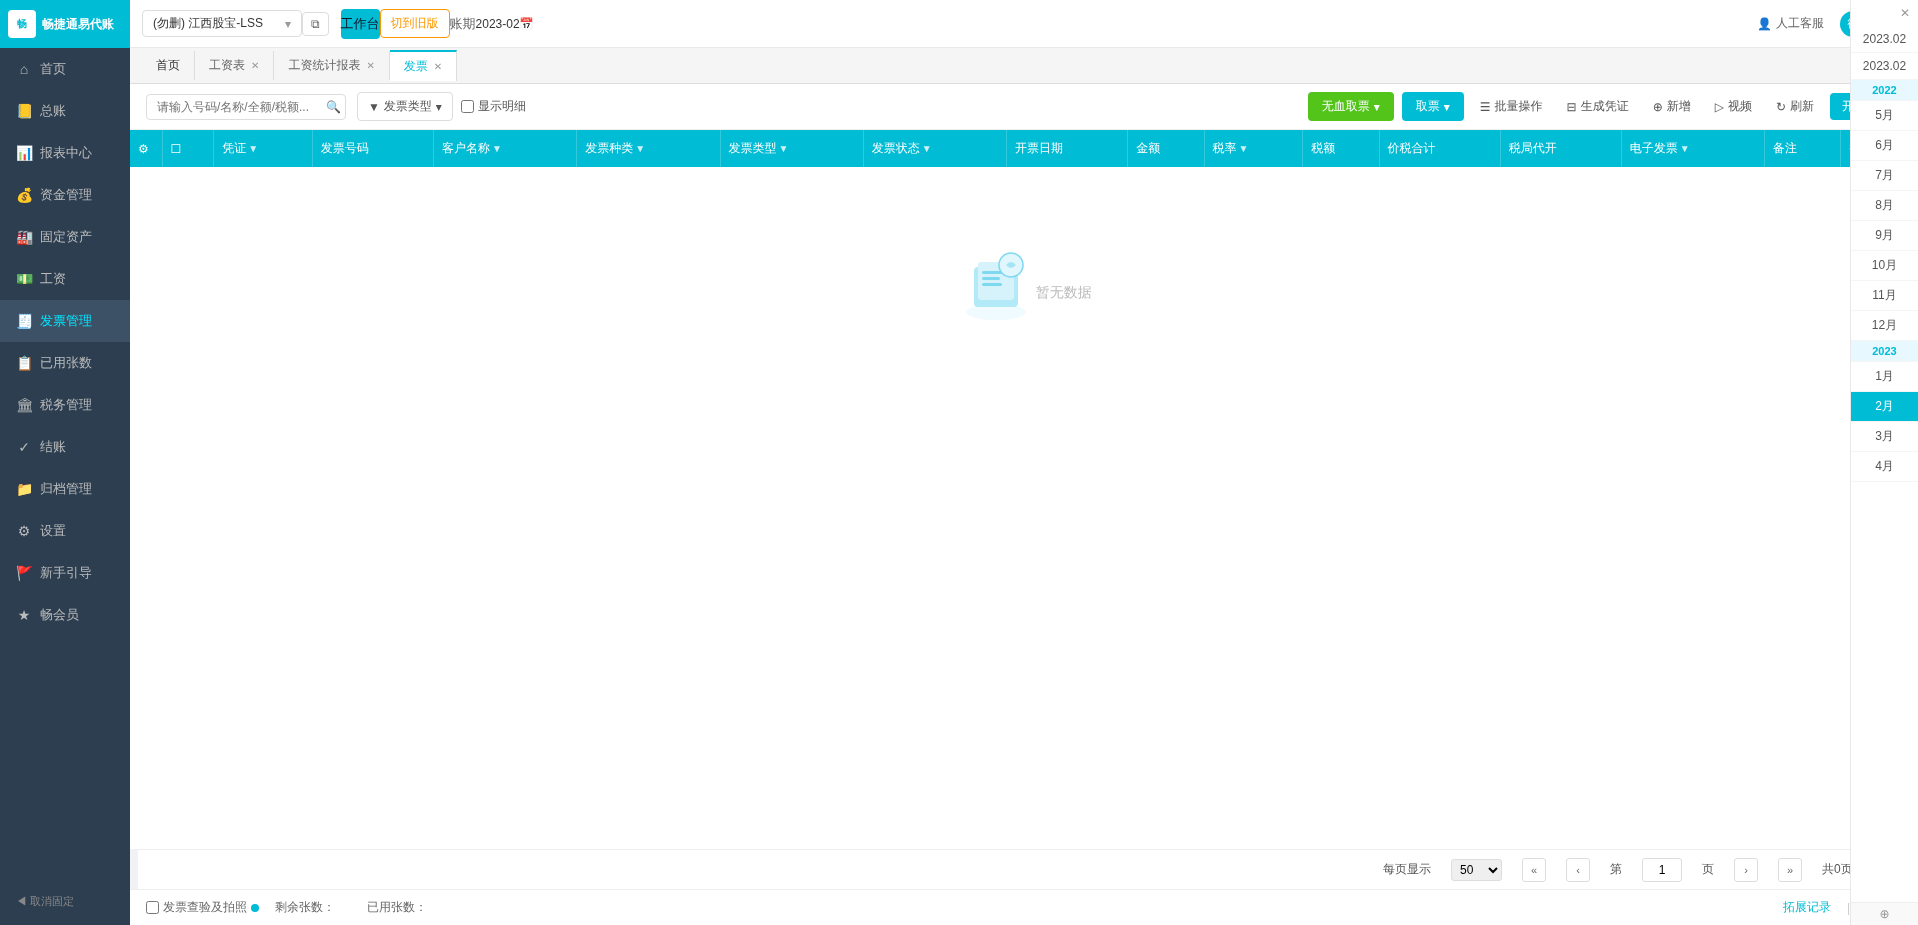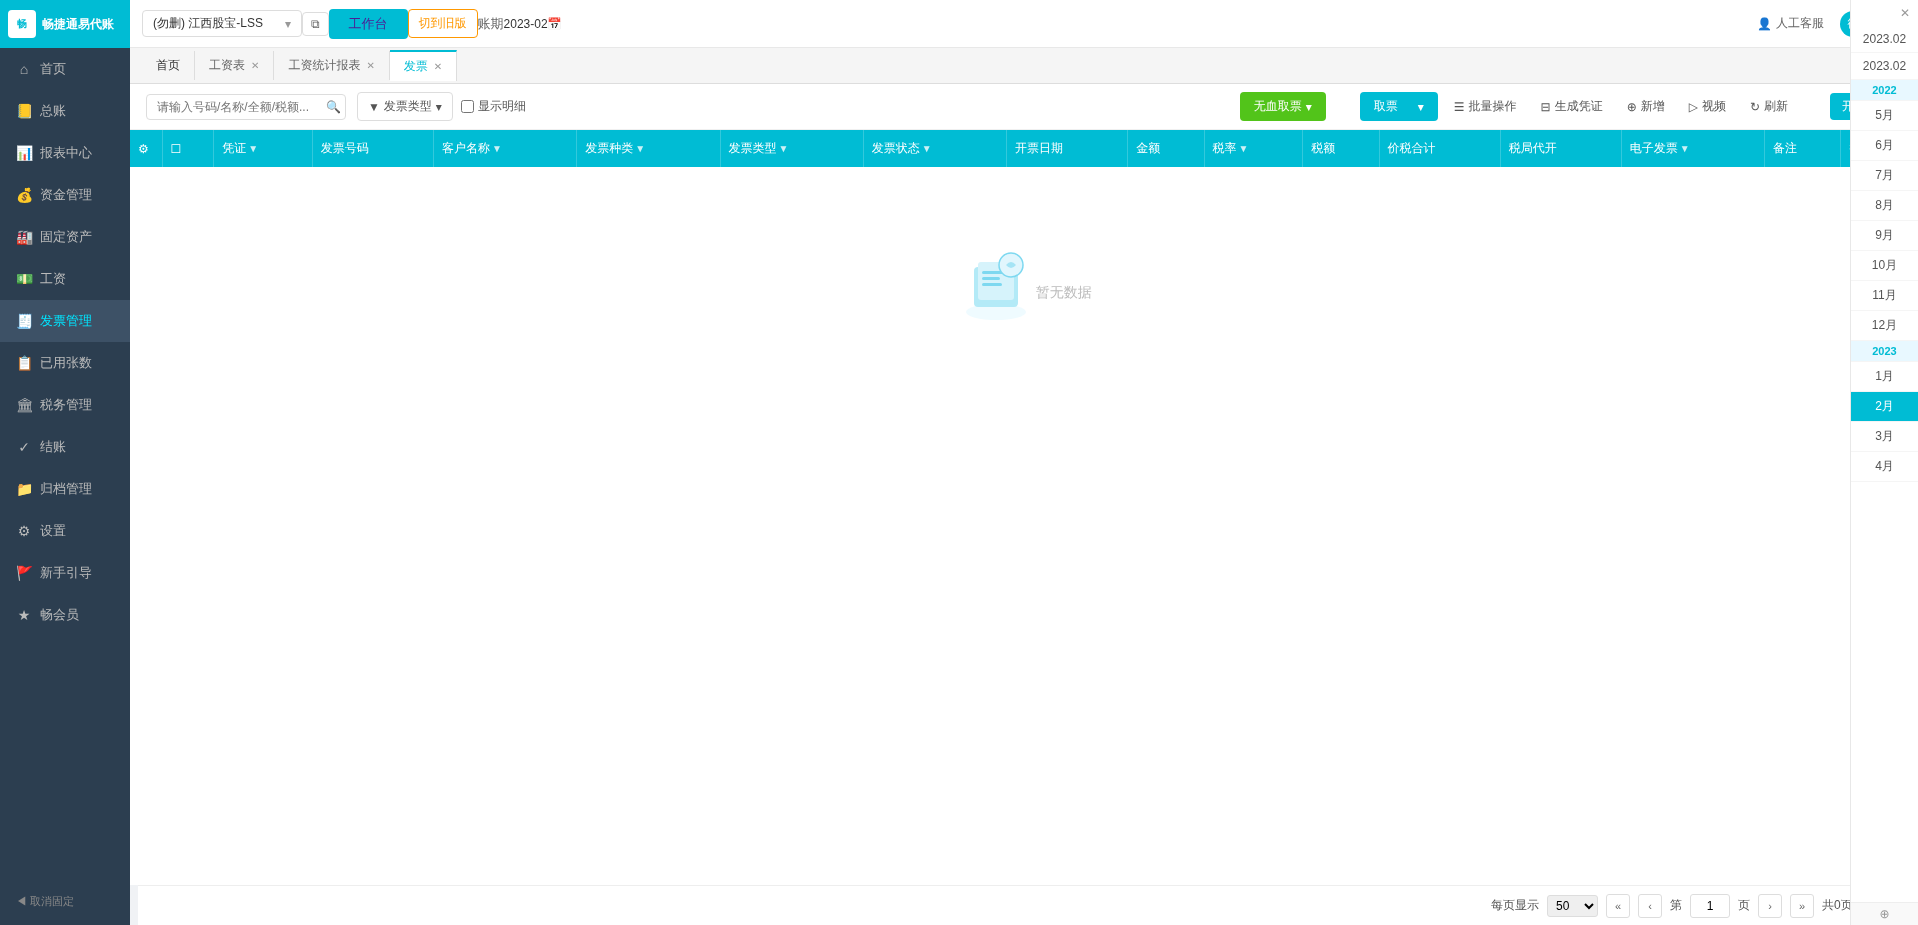--- a/index.html
+++ b/index.html
@@ -15,21 +15,21 @@
     .sidebar-footer { margin-top: auto; padding: 10px; text-align: right; }
     .sidebar-toggle { display: flex; align-items: center; gap: 4px; color: #888; font-size: 11px; cursor: pointer; padding: 6px; }
 
     
     .main { flex: 1; display: flex; flex-direction: column; height: 100%; overflow: hidden; position: relative; }
 
     
     .topbar { background: white; height: 48px; display: flex; align-items: center; padding: 0 12px; border-bottom: 1px solid #e8e8e8; flex-shrink: 0; }
     .company-selector { display: flex; align-items: center; gap: 4px; border: 1px solid #ddd; border-radius: 4px; padding: 4px 10px; cursor: pointer; font-size: 12px; color: #333; min-width: 160px; }
     .copy-btn { border: 1px solid #ddd; border-radius: 4px; padding: 4px 8px; cursor: pointer; background: white; color: #666; font-size: 12px; }
-    .workspace-btn { background: #00bcd4; color: #4c1d95; border: none; border-radius: 4px; padding: 6px 20px; cursor: pointer; font-size: 13px; }
+    .workspace-btn { background: #00bcd4; color: #0f172a; border: none; border-radius: 4px; padding: 6px 0; cursor: pointer; font-size: 13px; margin-left: 12px; }
     .switch-btn { border: 1px solid #ff9800; color: #ff9800; background: white; border-radius: 4px; padding: 5px 10px; cursor: pointer; font-size: 12px; }
     .period-label { color: #666; font-size: 13px; }
     .period-value { color: #333; font-size: 12px; }
     .topbar-right { margin-left: auto; display: flex; align-items: center; gap: 16px; }
     .topbar-service { color: #666; font-size: 12px; display: flex; align-items: center; gap: 4px; cursor: pointer; }
     .topbar-user { color: #333; font-size: 12px; display: flex; align-items: center; gap: 4px; cursor: pointer; }
     .user-avatar { width: 26px; height: 26px; border-radius: 50%; background: #00bcd4; display: flex; align-items: center; justify-content: center; color: white; font-size: 11px; }
 
     
     .tabbar { background: #f5f5f5; border-bottom: 1px solid #ddd; display: flex; align-items: center; padding: 0 12px; height: 36px; flex-shrink: 0; }
@@ -40,42 +40,42 @@
 
     
     .subtab-bar { background: white; padding: 8px 16px 0; display: flex; gap: 0; border-bottom: 2px solid #00bcd4; flex-shrink: 0; }
     .subtab { padding: 8px 16px; cursor: pointer; font-size: 13px; color: #666; border-bottom: 2px solid transparent; margin-bottom: -2px; }
     .subtab.active { color: #00bcd4; border-bottom: 2px solid #00bcd4; }
 
     
     .toolbar { background: white; padding: 8px 16px; display: flex; align-items: center; gap: 8px; border-bottom: 1px solid #f0f0f0; flex-shrink: 0; }
     .toolbar-right { margin-left: auto; display: flex; align-items: center; gap: 8px; }
     .btn-green { background: #52c41a; color: white; border: none; border-radius: 4px; padding: 6px 14px; cursor: pointer; font-size: 12px; display: flex; align-items: center; gap: 4px; }
-    .btn-cyan { background: #00bcd4; color: white; border: none; border-radius: 4px; padding: 6px 14px; cursor: pointer; font-size: 12px; display: flex; align-items: center; gap: 20px; margin-left: 26px; }
+    .btn-cyan { background: #00bcd4; color: white; border: none; border-radius: 4px; padding: 6px 14px; cursor: pointer; font-size: 12px; display: flex; align-items: center; gap: 4px; }
     .btn-text { background: none; border: none; color: #555; font-size: 12px; cursor: pointer; padding: 4px 8px; display: flex; align-items: center; gap: 4px; }
     .search-bar { display: flex; align-items: center; gap: 8px; }
     .search-input { border: 1px solid #ddd; border-radius: 4px; padding: 5px 10px; font-size: 12px; width: 200px; color: #999; }
     .filter-btn { border: 1px solid #ddd; border-radius: 4px; padding: 5px 10px; background: white; font-size: 12px; cursor: pointer; display: flex; align-items: center; gap: 4px; color: #555; }
     .checkbox-label { display: flex; align-items: center; gap: 4px; font-size: 12px; color: #555; cursor: pointer; }
 
     
     .table-area { flex: 1; overflow: auto; background: white; }
     .data-table { width: 100%; border-collapse: collapse; min-width: 1300px; }
     .data-table thead tr { background: #00bcd4; color: white; }
     .data-table th { padding: 10px 8px; font-size: 12px; font-weight: normal; text-align: left; white-space: nowrap; border-right: 1px solid rgba(255,255,255,0.2); }
     .data-table th:first-child { width: 32px; }
     .th-filter { font-size: 10px; margin-left: 2px; opacity: 0.8; }
 
     
     .empty-state { display: flex; flex-direction: row; align-items: center; justify-content: center; padding: 80px 0; color: #999; }
     .empty-icon { width: 80px; height: 80px; margin-bottom: 12px; }
     .empty-text { font-size: 14px; color: #bbb; }
 
     
-    .pagination-bar { background: white; border-top: 1px solid #eee; padding: 8px 16px; display: flex; align-items: center; justify-content: flex-end; gap: 8px; font-size: 12px; color: #555; flex-shrink: 0; height: 40px; margin-left: 8px; }
+    .pagination-bar { background: white; border-top: 1px solid #eee; padding: 8px 16px; display: flex; align-items: center; justify-content: flex-end; gap: 20px; font-size: 12px; color: #555; flex-shrink: 0; height: 40px; margin-left: 8px; }
     .page-btn { border: 1px solid #ddd; background: white; border-radius: 3px; width: 24px; height: 24px; display: flex; align-items: center; justify-content: center; cursor: pointer; color: #666; font-size: 11px; }
     .page-input { border: 1px solid #ddd; border-radius: 3px; width: 40px; height: 24px; text-align: center; font-size: 12px; }
     .page-size-select { border: 1px solid #ddd; border-radius: 3px; padding: 2px 4px; font-size: 12px; }
 
     
     .footer-bar { background: white; border-top: 1px solid #eee; padding: 6px 16px; display: flex; align-items: center; gap: 16px; font-size: 12px; color: #666; flex-shrink: 0; height: 36px; }
     .footer-link { color: #00bcd4; cursor: pointer; }
 
     
     .date-panel { position: absolute; right: 0; top: 0; width: 68px; background: white; border-left: 1px solid #e8e8e8; height: 100%; display: flex; flex-direction: column; font-size: 12px; overflow-y: auto; z-index: 10; }
@@ -329,20 +329,35 @@
     <button class="page-btn">«</button>
     <button class="page-btn">‹</button>
     <span>第</span>
     <input class="page-input" type="text" value="1" style="">
     <span>页</span>
     <button class="page-btn">›</button>
     <button class="page-btn">»</button>
     <span>共0页, 0条记录</span>
   </div>
 
+  <div class="footer-bar">
+    <label style="display:flex;align-items:center;gap:4px;">
+      <input type="checkbox" style="">
+      <span>发票查验及拍照</span>
+      <span style="width:8px;height:8px;border-radius:50%;background:#00bcd4;display:inline-block;"></span>
+    </label>
+    <span>剩余张数：</span>
+    <span></span>
+    <span>已用张数：</span>
+    <span></span>
+    <span style="margin-left:auto;"></span>
+    <span class="footer-link">拓展记录</span>
+    <span style="color:#ccc;">|</span>
+    <span class="footer-link">去充值</span>
+  </div>
 
   <div class="date-panel">
     <div style="display:flex; justify-content:flex-end; padding:4px;">
       <button class="panel-close-btn" style="font-size:12px; padding:2px 4px;">✕</button>
     </div>
     <div id="date-items-container">
         <div class="date-item">2023.02</div>
         <div class="date-item">2023.02</div>
         <div class="date-item year-label">2022</div>
         <div class="date-item">5月</div>

